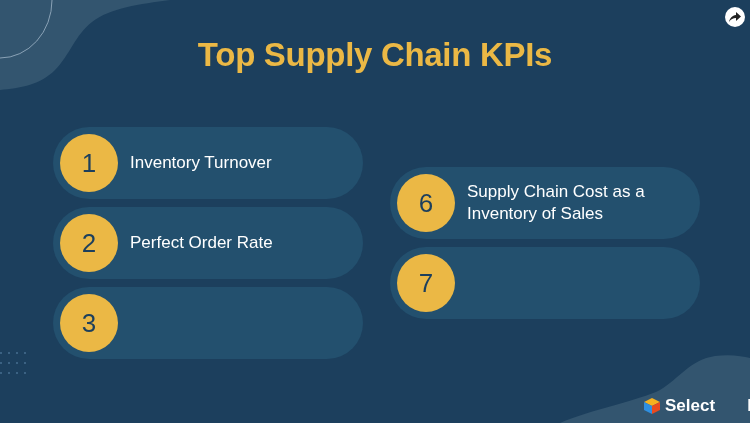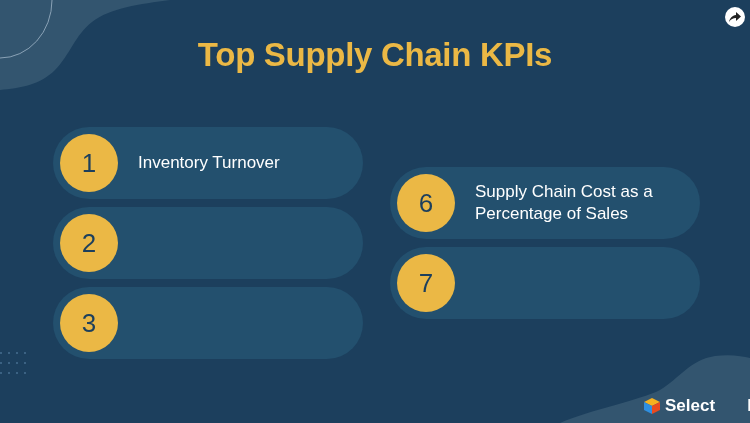--- a/index.html
+++ b/index.html
@@ -26,21 +26,21 @@
     display:flex; align-items:center;
   }
   .pill .num {
     width:58px; height:58px; border-radius:50%;
     background:#ebb845; margin-left:7px; flex-shrink:0;
     display:flex; align-items:center; justify-content:center;
     color:#1c3f5d; font-size:26px;
   }
   .pill .label {
     color:#ffffff; font-size:17px; line-height:22px;
-    margin-left:20px; white-space:pre-line;
+    margin-left:12px; white-space:pre-line;
   }
   .dots {
     position:absolute; left:0; top:352px;
     display:grid; grid-template-columns:repeat(4, 8px); row-gap:8px; column-gap:0;
   }
   .dots span { width:2px; height:2px; background:#3b6283; display:block; }
   .brand {
     position:absolute; left:643px; top:396px;
     display:flex; align-items:center;
     color:#ffffff; font-size:17px; font-weight:bold;
@@ -63,28 +63,29 @@
     <path d="M7,0 L12,4.5 L7,9 L7,6 C4,6 2,7 0,10 C1,6 3,3.5 7,3 Z" fill="#222"></path>
   </svg>
 </div>
 
 <div class="pill" style="left:53px;top:127px;">
   <div class="num">1</div>
   <div class="label">Inventory Turnover</div>
 </div>
 <div class="pill" style="left:53px;top:207px;">
   <div class="num">2</div>
+  <div class="label">Perfect Order Rate</div>
 </div>
 <div class="pill" style="left:53px;top:287px;">
   <div class="num">3</div>
 </div>
 <div class="pill" style="left:390px;top:167px;">
   <div class="num">6</div>
   <div class="label">Supply Chain Cost as a
-Percentage of Sales</div>
+Inventory of Sales</div>
 </div>
 <div class="pill" style="left:390px;top:247px;">
   <div class="num">7</div>
 </div>
 
 <div class="dots">
   <span></span>
     <span></span>
     <span></span>
     <span></span>

